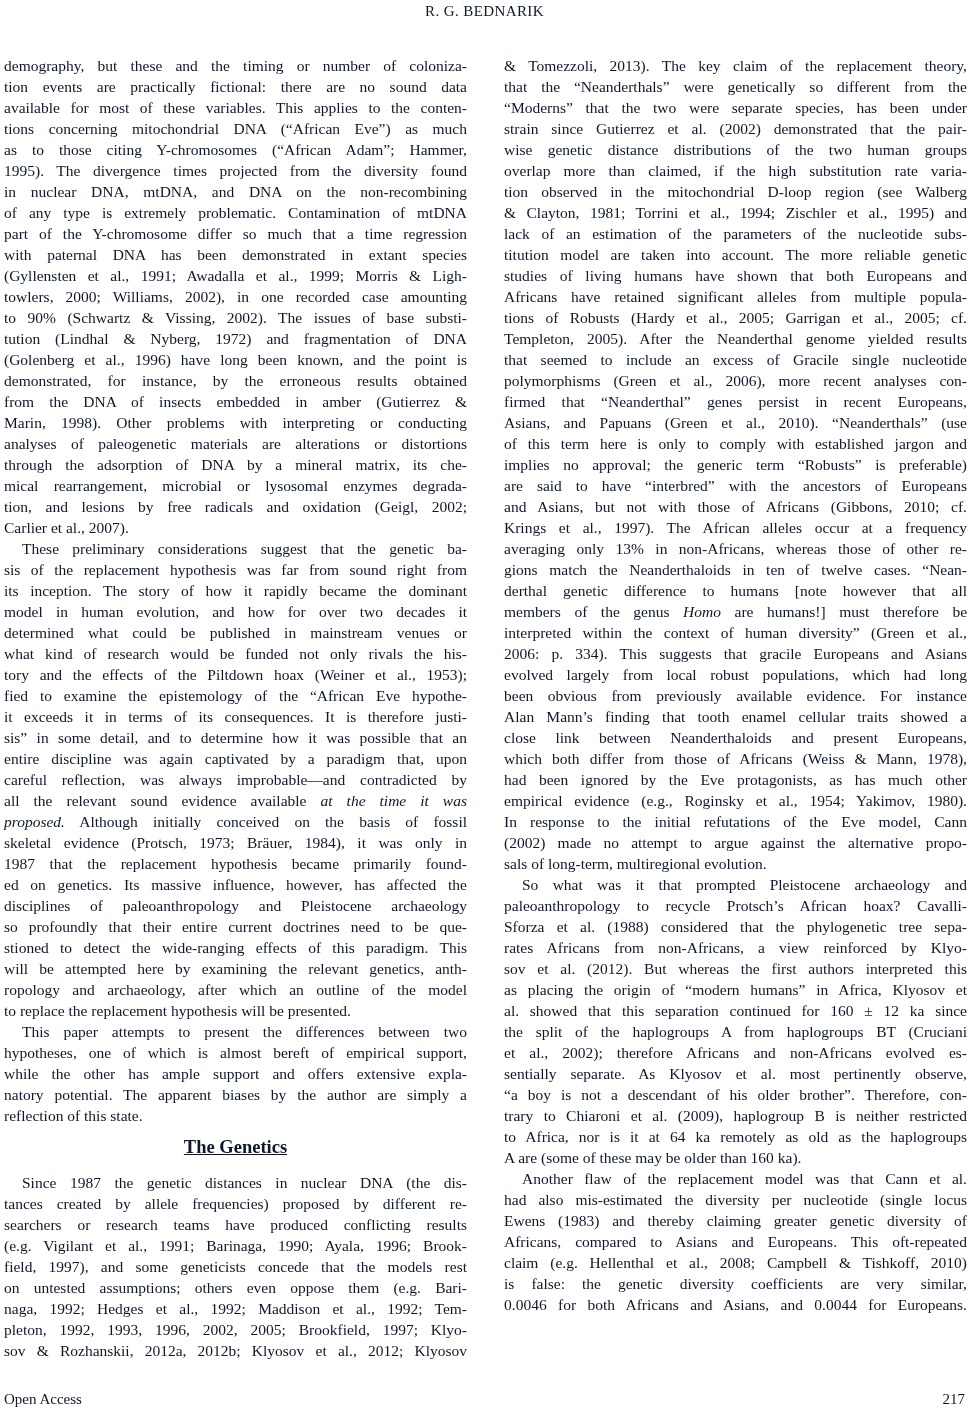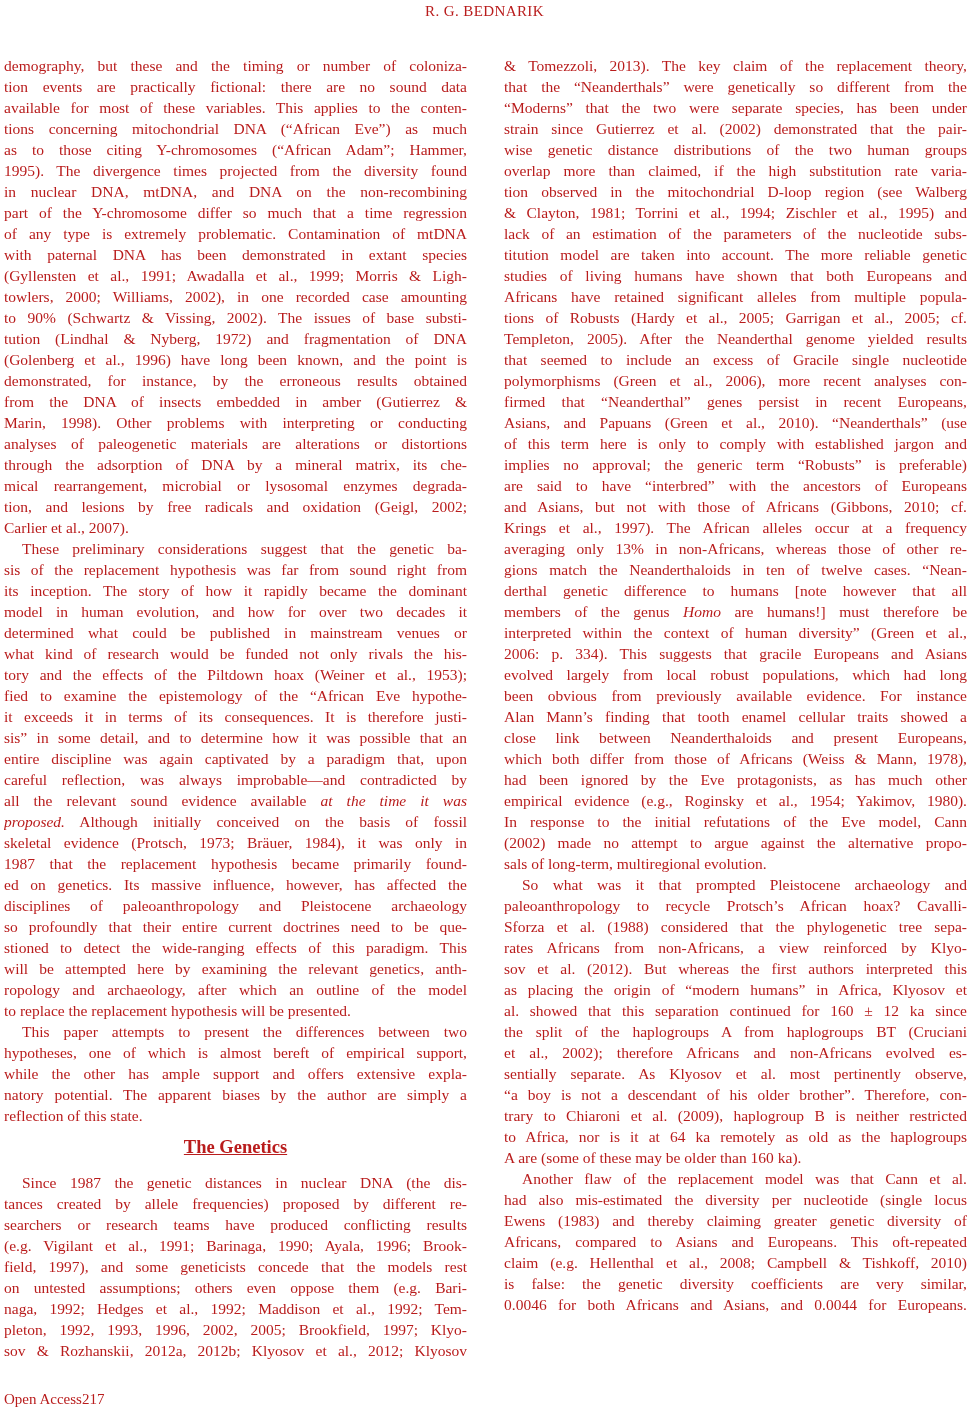--- a/index.html
+++ b/index.html
@@ -2,21 +2,21 @@
 <html><head>
 <meta charset="utf-8">
 <style>
   html, body { margin: 0; padding: 0; background: #e8e8e8; }
   .page {
     position: relative;
     width: 969px;
     height: 1414px;
     margin: 0 auto;
     background: #ffffff;
-    color: #b91c1c;
+    color: #0f172a;
     font-family: "Liberation Serif", serif;
     overflow: hidden;
   }
   .running-head {
     position: absolute;
     top: 3px;
     left: 0;
     width: 100%;
     text-align: center;
     font-size: 15px;
@@ -50,42 +50,42 @@
     text-align: center;
     margin: 9px 0 13px 0;
     text-decoration: underline;
   }
   .footer {
     position: absolute;
     top: 1391px;
     left: 4px;
     right: 4px;
     display: flex;
-    justify-content: flex-start;
+    justify-content: space-between;
     font-size: 15px;
   }
 </style>
 </head>
 <body>
 
 <div class="page">
   <div class="running-head">R. G. BEDNARIK</div>
 
   <div class="cols">
     <div class="col" id="col-left">
         <div class="para">
           <div class="line">demography, but these and the timing or number of coloniza-</div>
           <div class="line">tion events are practically fictional: there are no sound data</div>
           <div class="line">available for most of these variables. This applies to the conten-</div>
           <div class="line">tions concerning mitochondrial DNA (“African Eve”) as much</div>
           <div class="line">as to those citing Y-chromosomes (“African Adam”; Hammer,</div>
           <div class="line">1995). The divergence times projected from the diversity found</div>
           <div class="line">in nuclear DNA, mtDNA, and DNA on the non-recombining</div>
+          <div class="line">of any type is extremely problematic. Contamination of mtDNA</div>
           <div class="line">part of the Y-chromosome differ so much that a time regression</div>
-          <div class="line">of any type is extremely problematic. Contamination of mtDNA</div>
           <div class="line">with paternal DNA has been demonstrated in extant species</div>
           <div class="line">(Gyllensten et al., 1991; Awadalla et al., 1999; Morris &amp; Ligh-</div>
           <div class="line">towlers, 2000; Williams, 2002), in one recorded case amounting</div>
           <div class="line">to 90% (Schwartz &amp; Vissing, 2002). The issues of base substi-</div>
           <div class="line">tution (Lindhal &amp; Nyberg, 1972) and fragmentation of DNA</div>
           <div class="line">(Golenberg et al., 1996) have long been known, and the point is</div>
           <div class="line">demonstrated, for instance, by the erroneous results obtained</div>
           <div class="line">from the DNA of insects embedded in amber (Gutierrez &amp;</div>
           <div class="line">Marin, 1998). Other problems with interpreting or conducting</div>
           <div class="line">analyses of paleogenetic materials are alterations or distortions</div>

